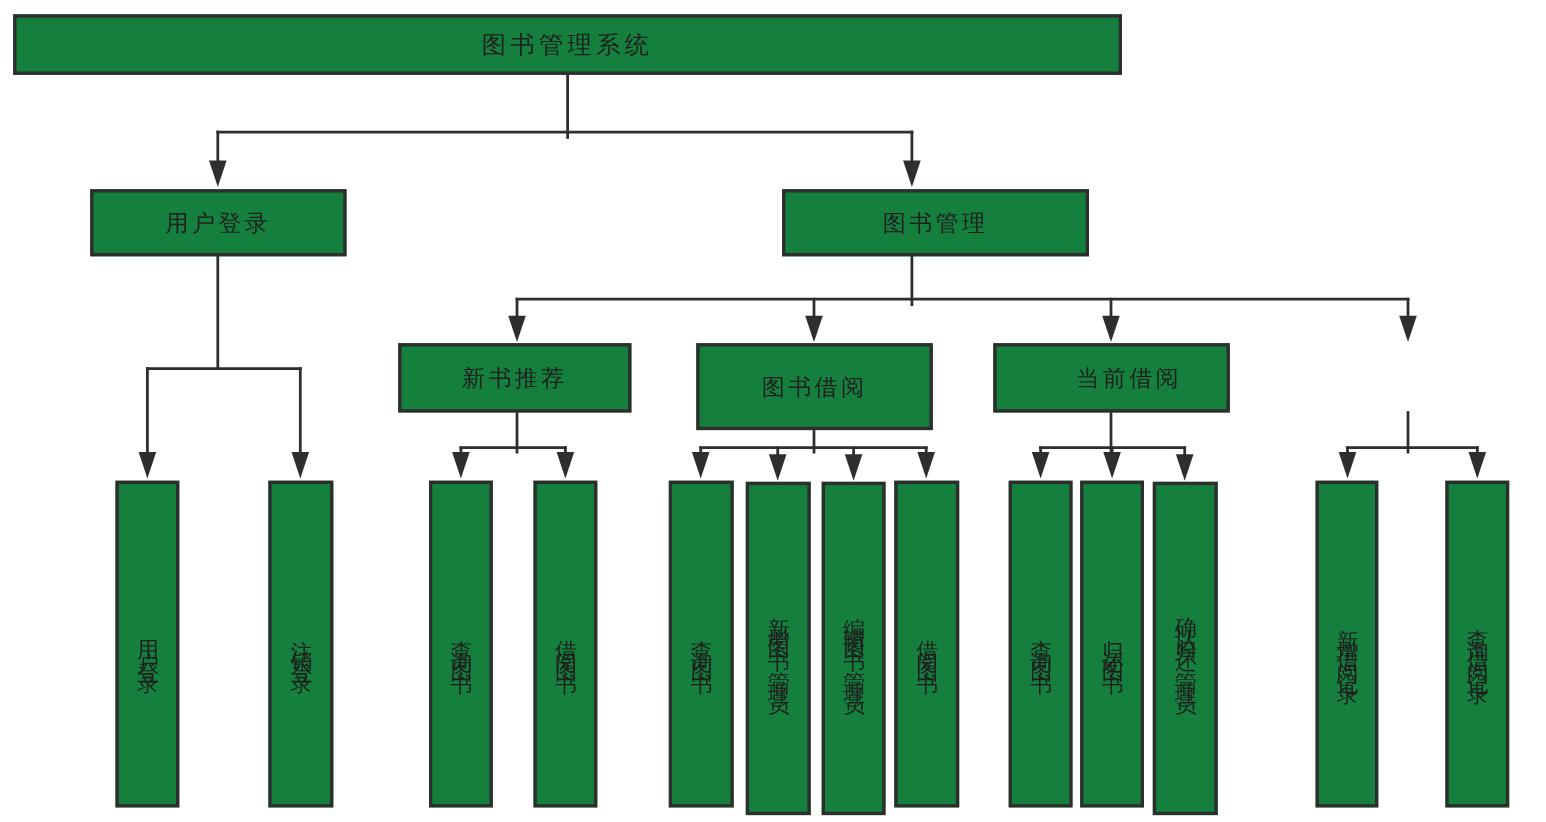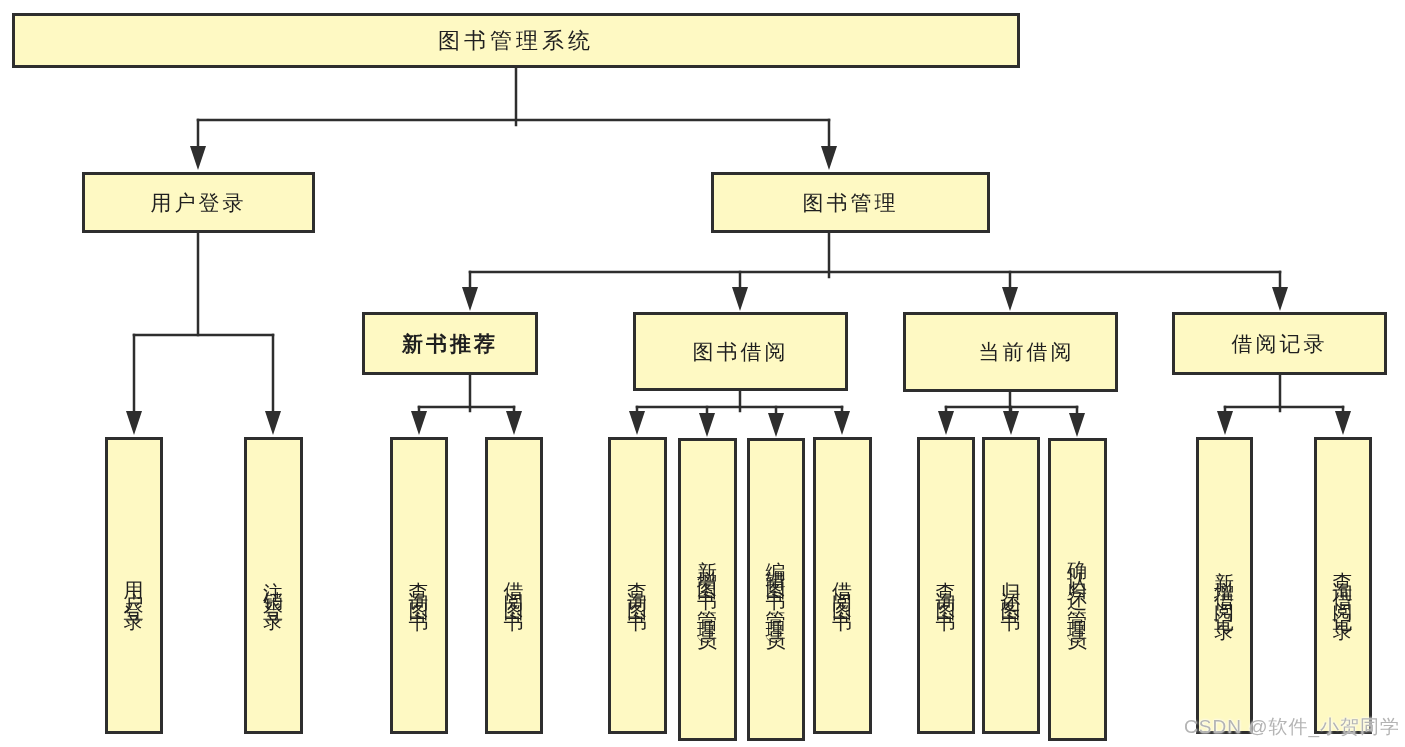--- a/index.html
+++ b/index.html
@@ -14,21 +14,21 @@
   .connectors {
     position: absolute;
     left: 0; top: 0;
     width: 1405px; height: 747px;
     pointer-events: none;
   }
   .node {
     position: absolute;
     box-sizing: border-box;
     border: 3px solid #2e2e2e;
-    background: #fef9c3;
+    background: #15803d;
     display: flex;
     align-items: center;
     justify-content: center;
     color: #1f1f1f;
   }
   .h-node {
     font-size: 21px;
     letter-spacing: 3px;
     white-space: nowrap;
   }
@@ -138,31 +138,28 @@
     <span>图书管理系统</span>
   </div>
 
   <div class="node h-node" style="left:82px; top:172px; width:233px; height:61px;">
     <span>用户登录</span>
   </div>
   <div class="node h-node" style="left:711px; top:172px; width:279px; height:61px;">
     <span>图书管理</span>
   </div>
 
-  <div class="node h-node" style="left:362px; top:312px; width:176px; height:63px;font-weight:bold;">
+  <div class="node h-node" style="left:362px; top:312px; width:212px; height:63px;">
     <span>新书推荐</span>
   </div>
   <div class="node h-node" style="left:633px; top:312px; width:215px; height:79px;">
     <span>图书借阅</span>
   </div>
-  <div class="node h-node" style="left:903px; top:312px; width:215px; height:80px;padding-left:32px;">
+  <div class="node h-node" style="left:903px; top:312px; width:215px; height:63px;padding-left:32px;">
     <span>当前借阅</span>
-  </div>
-  <div class="node h-node" style="left:1172px; top:312px; width:215px; height:63px;">
-    <span>借阅记录</span>
   </div>
 
   <div class="node v-node" style="left:105px; top:437px; width:58px; height:297px;">
     <span>用户登录</span>
   </div>
   <div class="node v-node" style="left:244px; top:437px; width:59px; height:297px;">
     <span>注销登录</span>
   </div>
 
   <div class="node v-node" style="left:390px; top:437px; width:58px; height:297px;">
@@ -195,15 +192,14 @@
     <span>确认归还（管理员）</span>
   </div>
 
   <div class="node v-node" style="left:1196px; top:437px; width:57px; height:297px;">
     <span>新增借阅记录</span>
   </div>
   <div class="node v-node" style="left:1314px; top:437px; width:58px; height:297px;">
     <span>查询借阅记录</span>
   </div>
 
-  <div class="watermark">CSDN @软件_小贺同学</div>
 
 </div>
 
 </body></html>

